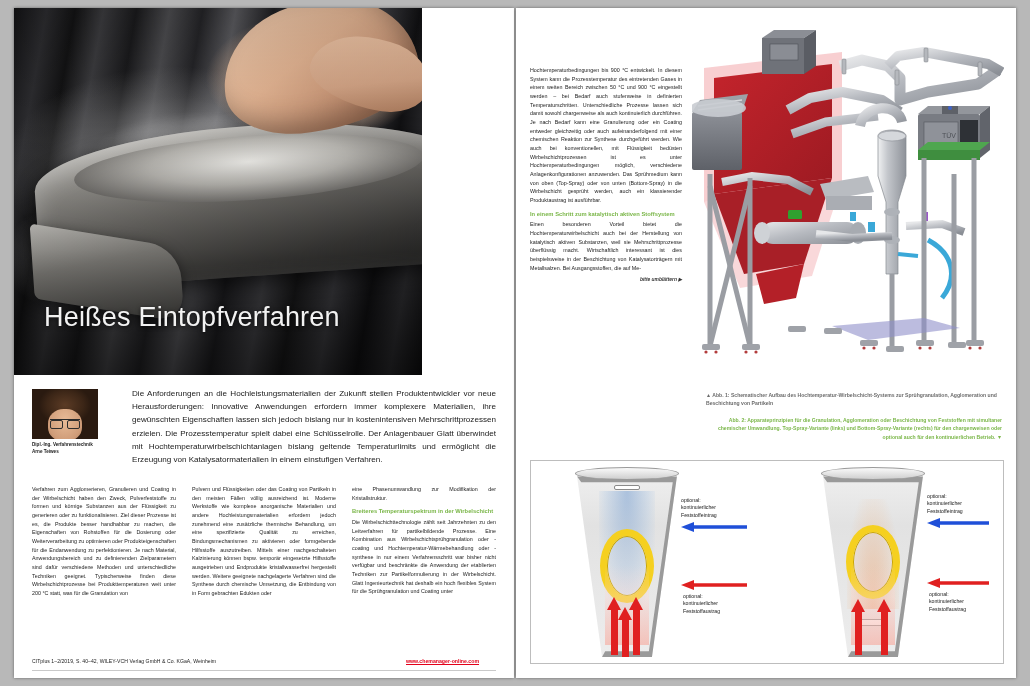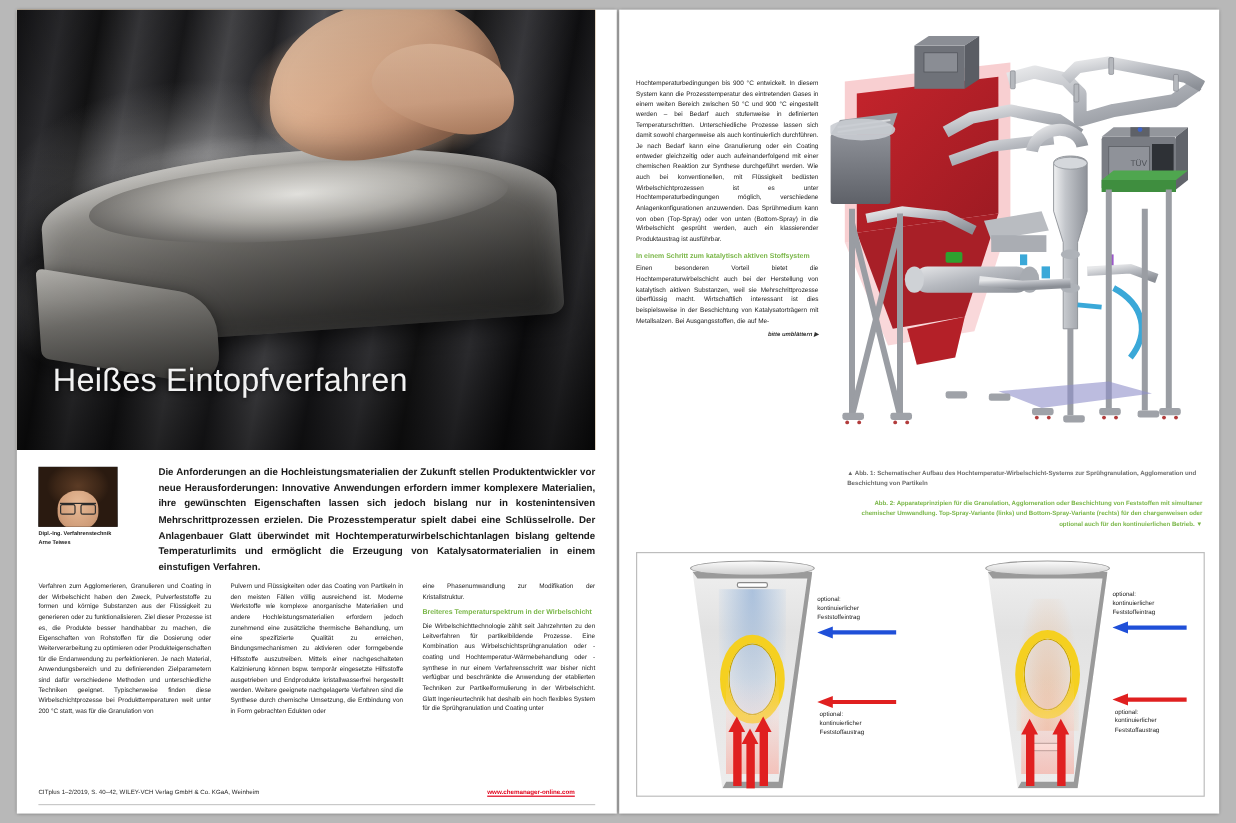--- a/index.html
+++ b/index.html
@@ -14,23 +14,23 @@
   
   .page-left {
     position: absolute; left: 14px; top: 8px;
     width: 500px; height: 670px;
     background: #ffffff;
     box-shadow: 0 0 3px rgba(0,0,0,.45);
     overflow: hidden;
   }
   .hero {
     position: relative;
-    width: 482px; height: 367px;
+    width: 408px; height: 367px;
     overflow: hidden;
-    background: #a16207;
+    background: #6d28d9;
   }
   
   .hero-bg {
     position: absolute; inset: 0;
     background:
       radial-gradient(ellipse 150px 90px at 300px 70px, rgba(255,228,205,.92) 0%, rgba(225,180,145,.55) 45%, rgba(0,0,0,0) 72%),
       radial-gradient(ellipse 220px 130px at 160px 160px, rgba(235,235,235,.55) 0%, rgba(160,160,160,.22) 55%, rgba(0,0,0,0) 78%),
       radial-gradient(ellipse 120px 80px at 70px 250px, rgba(225,225,225,.38) 0%, rgba(0,0,0,0) 70%),
       linear-gradient(100deg,
         #121214 0%, #2b2b2e 7%, #121213 13%, #3a3a3d 19%, #19191b 26%,
@@ -132,21 +132,21 @@
     border: 1.3px solid #2d2d2d; border-radius: 2px;
   }
   .author-photo .glasses::before { left: 0; }
   .author-photo .glasses::after { right: 0; }
   .author-cap {
     margin-top: 3px; font-size: 4.6px; font-weight: bold; color: #1a1a1a;
     line-height: 1.45; width: 70px;
   }
   .lead-text {
     flex: 1; font-size: 8.1px; line-height: 1.63; color: #1a1a1a;
-    text-align: justify; font-weight: bold; padding-top: 4px;
+    text-align: justify; font-weight: normal; padding-top: 4px;
   }
 
   
   .cols {
     position: absolute; left: 18px; top: 477px;
     width: 464px; height: 160px;
     display: flex; gap: 16px;
   }
   .col { width: 144px; font-size: 5.35px; line-height: 1.62; text-align: justify; color: #1c1c1c; }
   .col p { margin-bottom: 4px; }

